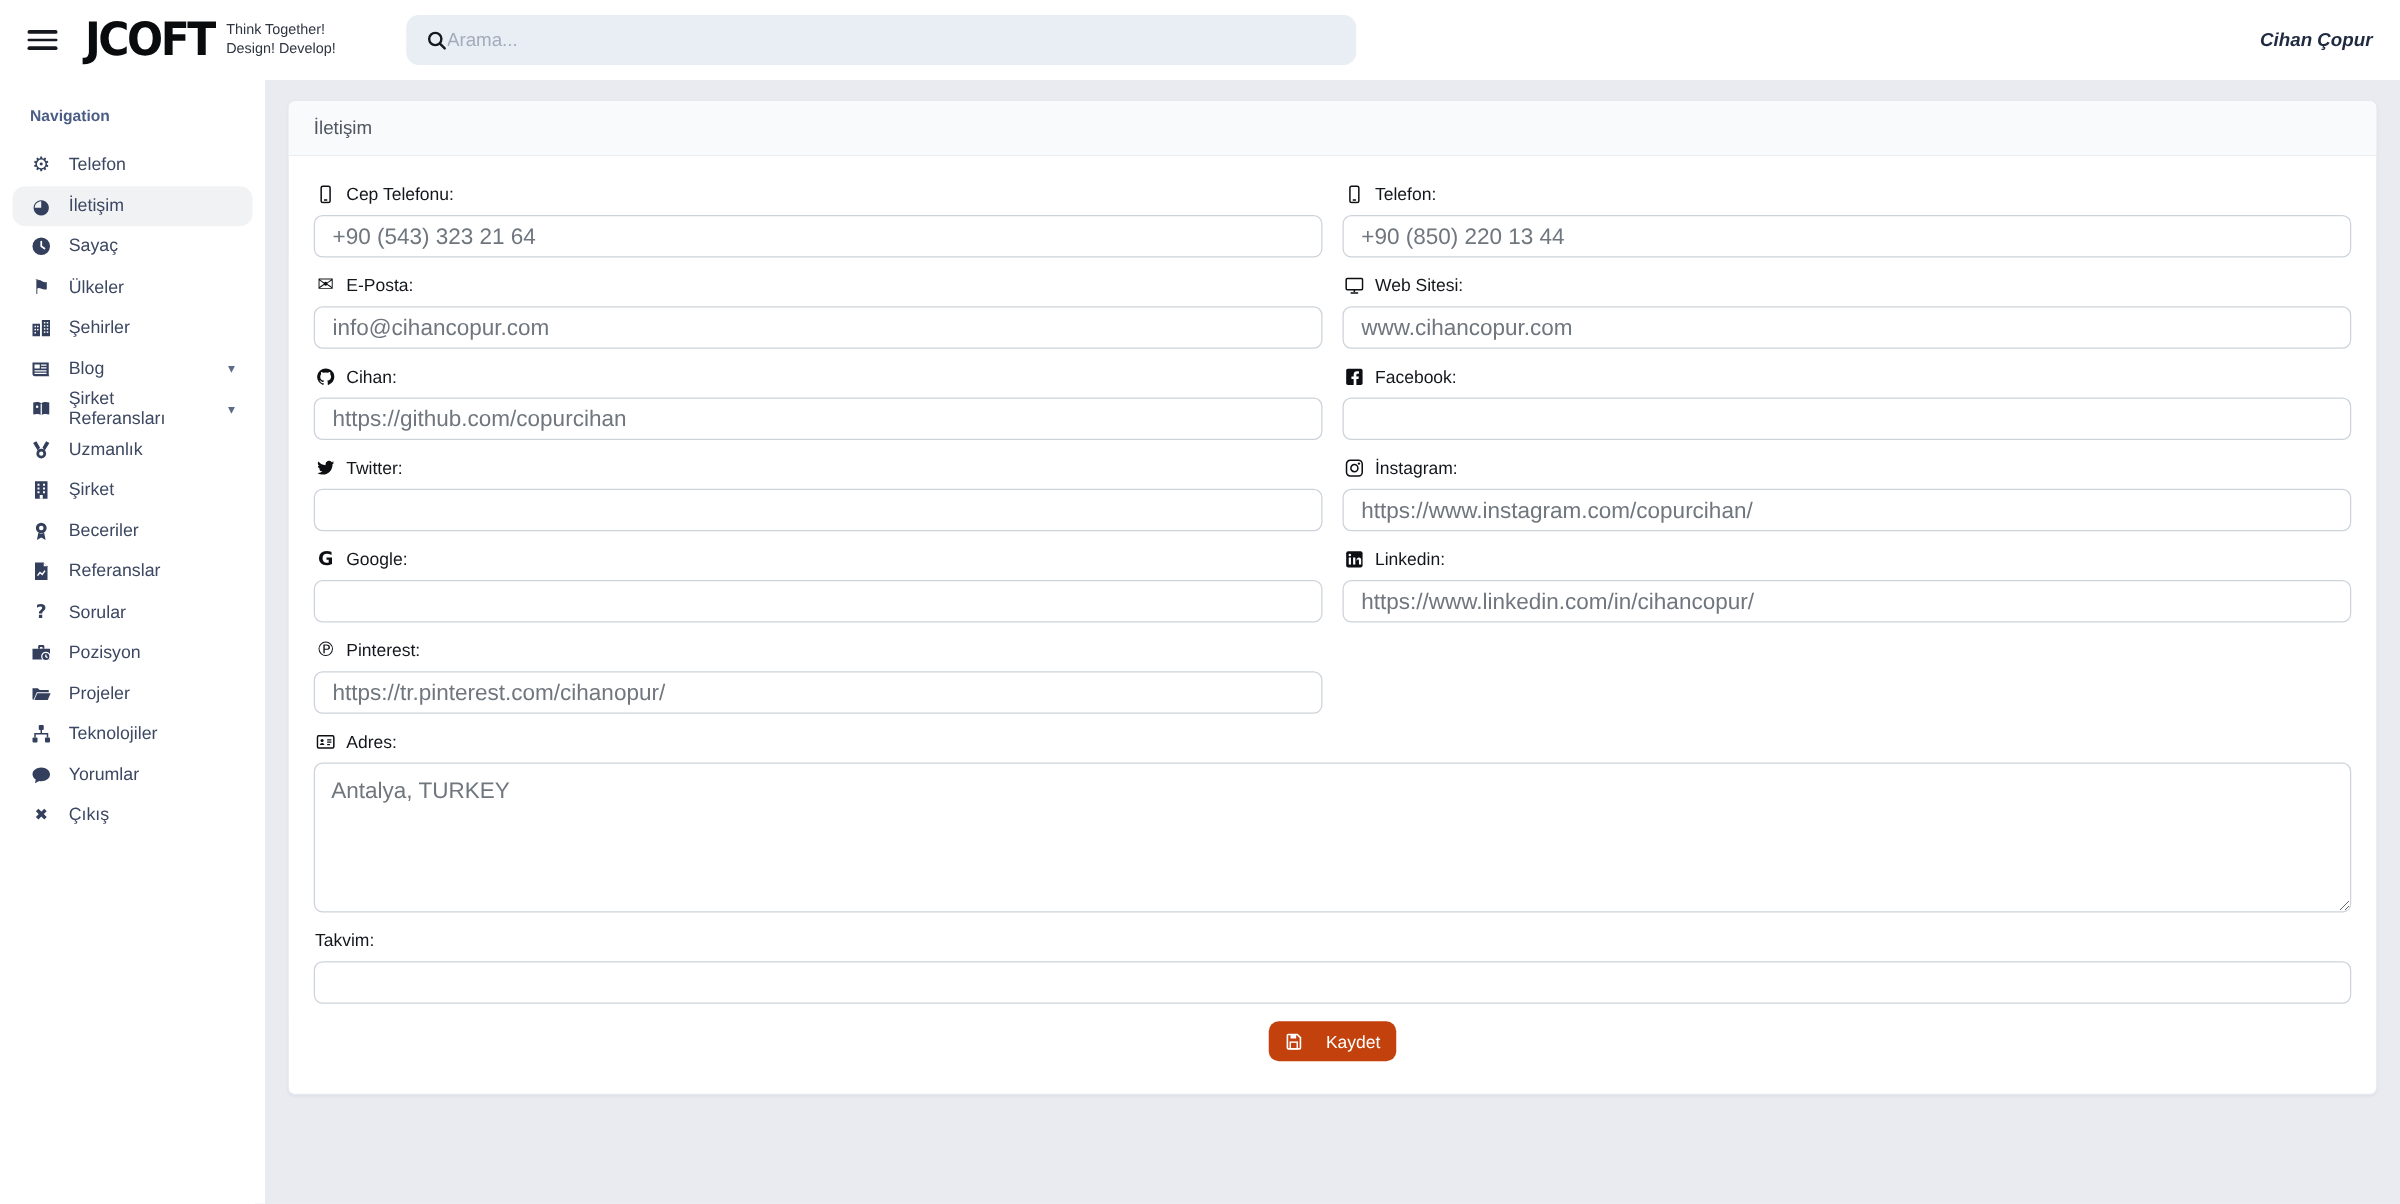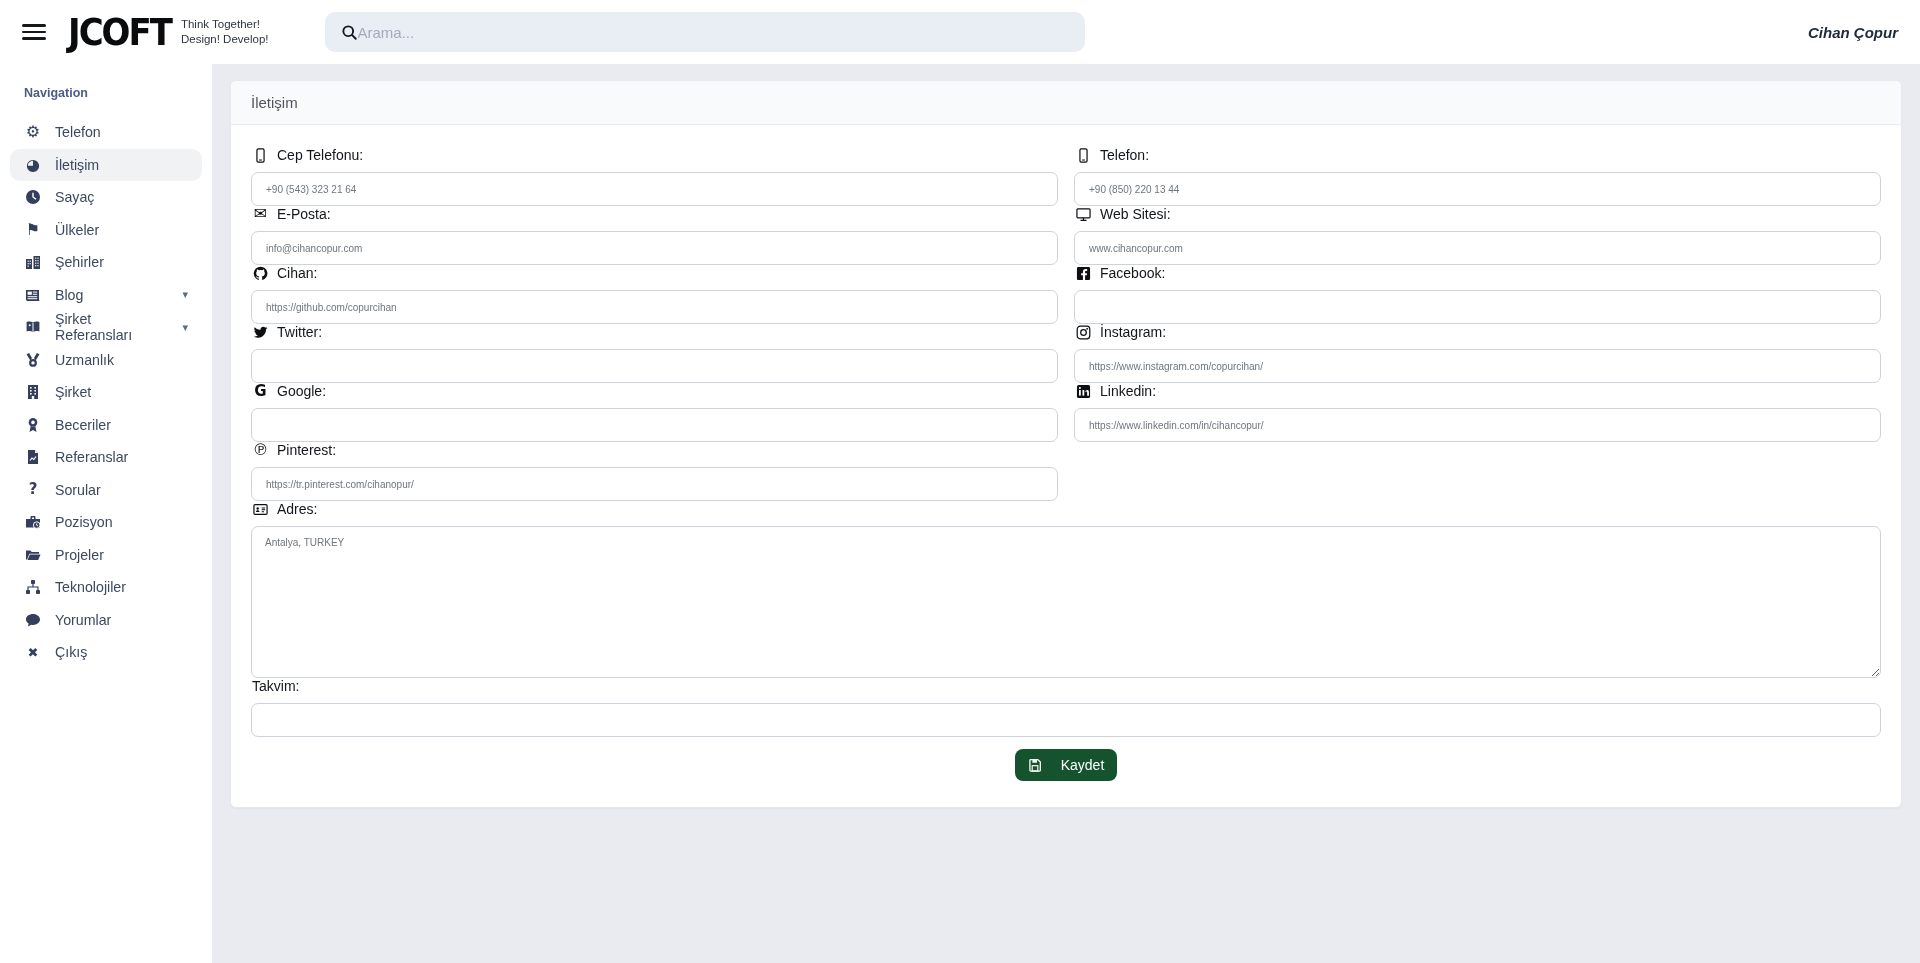--- a/index.html
+++ b/index.html
@@ -38,29 +38,29 @@
   .gi.bold { font-weight:700; font-size:15px; }
   .caret { margin-left:auto; font-size:11px; color:#5c6b87; font-family:"DejaVu Sans",sans-serif; }
 
   
   .main { flex:1; background:#e9ebf1; padding:16px 18px; overflow:auto; min-width:0; }
   .card { background:#fff; border:1px solid #e7e9ee; border-radius:6px; box-shadow:0 1px 2px rgba(20,30,60,.04); }
   .card-header { height:44px; display:flex; align-items:center; padding:0 20px; font-size:15px; color:#4f5662;
     background:#f9fafc; border-bottom:1px solid #ecedf2; border-radius:6px 6px 0 0; }
   .card-body { padding:22px 20px 26px; }
   .grid { display:grid; grid-template-columns:1fr 1fr; column-gap:16px; }
-  .field { margin-bottom:0; }
+  .field { margin-bottom:14px; }
   .flabel { display:flex; align-items:center; gap:8px; margin:0 0 9px 1px; font-size:14px; color:#13161b; }
   .ficon { width:17px; display:flex; justify-content:center; align-items:center; color:#0d0f13; flex:0 0 auto; }
   .tinput { width:100%; height:34px; border:1px solid #cdd3da; border-radius:7px; padding:0 14px;
-    font-size:10px; color:#6f767e; background:#fff; outline:none; font-family:inherit; }
-  textarea.tinput { height:152px; padding:9px 13px; resize:both; display:block; line-height:1.35; }
+    font-size:18px; color:#6f767e; background:#fff; outline:none; font-family:inherit; }
+  textarea.tinput { height:120px; padding:9px 13px; resize:both; display:block; line-height:1.35; }
   .full { grid-column:1 / -1; }
   .actions { margin-top:12px; text-align:center; }
-  .btn-save { display:inline-flex; align-items:center; gap:19px; background:#14532d; color:#fff; border:none;
+  .btn-save { display:inline-flex; align-items:center; gap:19px; background:#c2410c; color:#fff; border:none;
     border-radius:8px; padding:8px 13px; font-size:14px; font-family:inherit; cursor:pointer; }
 </style>
 </head>
 <body>
 
 <div class="app">
 
   <header class="topbar">
     <div class="burger">
         <span></span>

